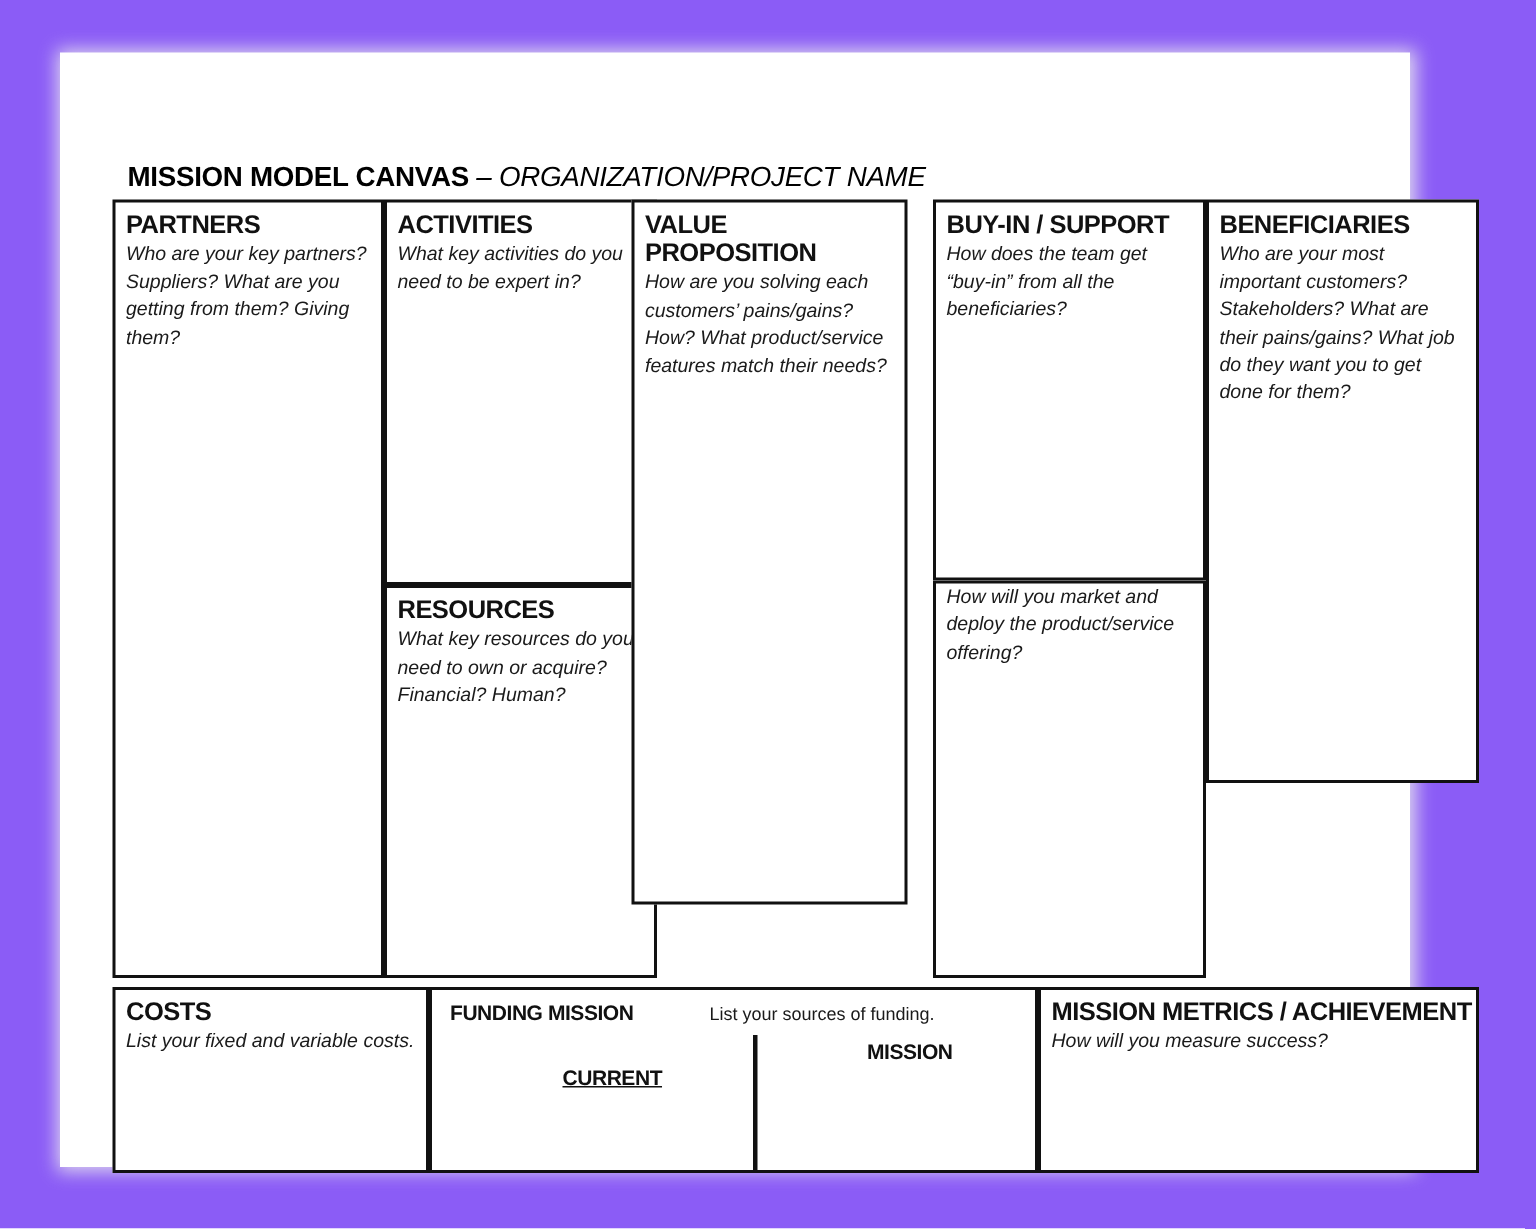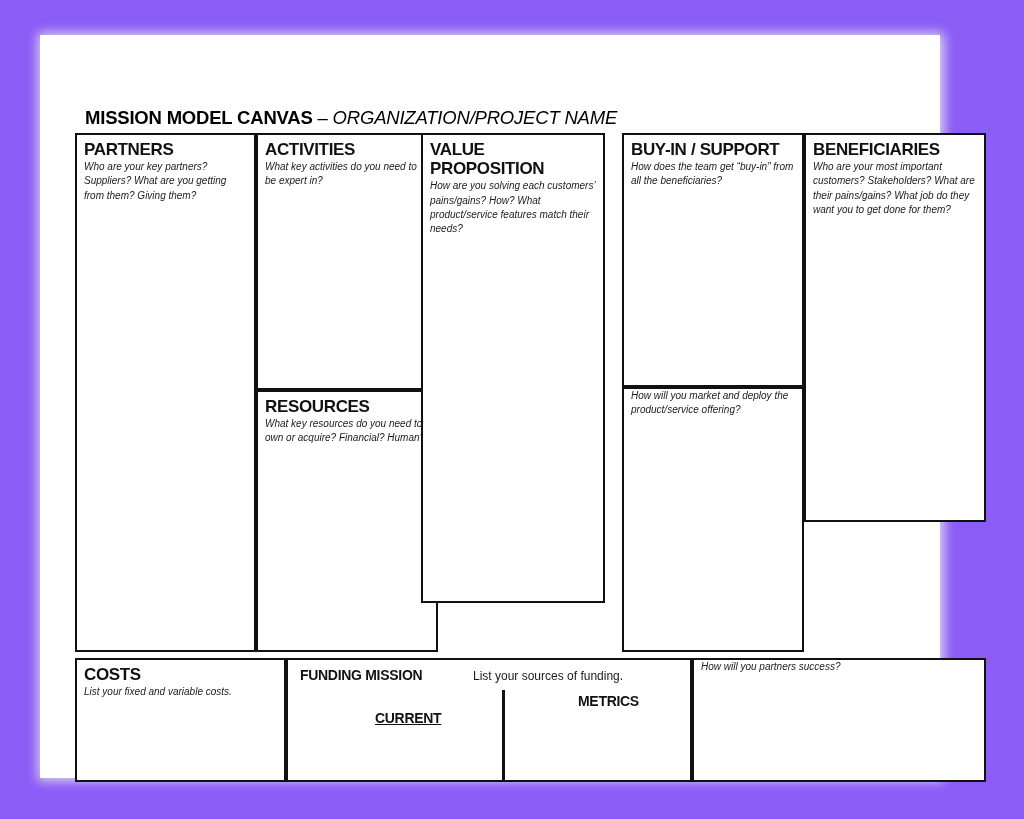--- a/index.html
+++ b/index.html
@@ -81,21 +81,21 @@
     font-weight: bold;
     font-size: 17px;
     letter-spacing: -0.35px;
     color: #111111;
     line-height: 1.13;
     margin: 5px 0 1px 7px;
     white-space: pre-line;
   }
   .box .sub {
     font-style: italic;
-    font-size: 10px;
+    font-size: 13px;
     line-height: 1.42;
     color: #1a1a1a;
     margin: 0 7px 0 7px;
   }
 
   
   .centered-label {
     position: absolute;
     font-weight: bold;
     font-size: 14px;
@@ -167,22 +167,23 @@
       <div class="box" style="left:16px; top:571px; width:211px; height:124px;">
         <div class="hd">COSTS</div>
         <div class="sub">List your fixed and variable costs.</div>
       </div>
 
       <div class="box" style="left:227px; top:571px; width:406px; height:124px;">
         <div class="centered-label" style="left:12px; top:7px;">FUNDING MISSION</div>
         <div class="inline-sub" style="left:185px; top:9px;">List your sources of funding.</div>
         <div class="vdiv" style="left:214px; top:30px; height:91px;"></div>
         <div class="centered-label" style="left:87px; top:50px;text-decoration:underline;">CURRENT</div>
-        <div class="centered-label" style="left:290px; top:33px;">METRICS</div>
+        <div class="centered-label" style="left:290px; top:33px;">MISSION</div>
       </div>
 
       <div class="box" style="left:633px; top:571px; width:294px; height:124px;">
-        <div class="sub">How will you partners success?</div>
+        <div class="hd">MISSION METRICS / ACHIEVEMENT</div>
+        <div class="sub">How will you measure success?</div>
       </div>
 
     </div>
   </div>
 </div>
 
 </body></html>

